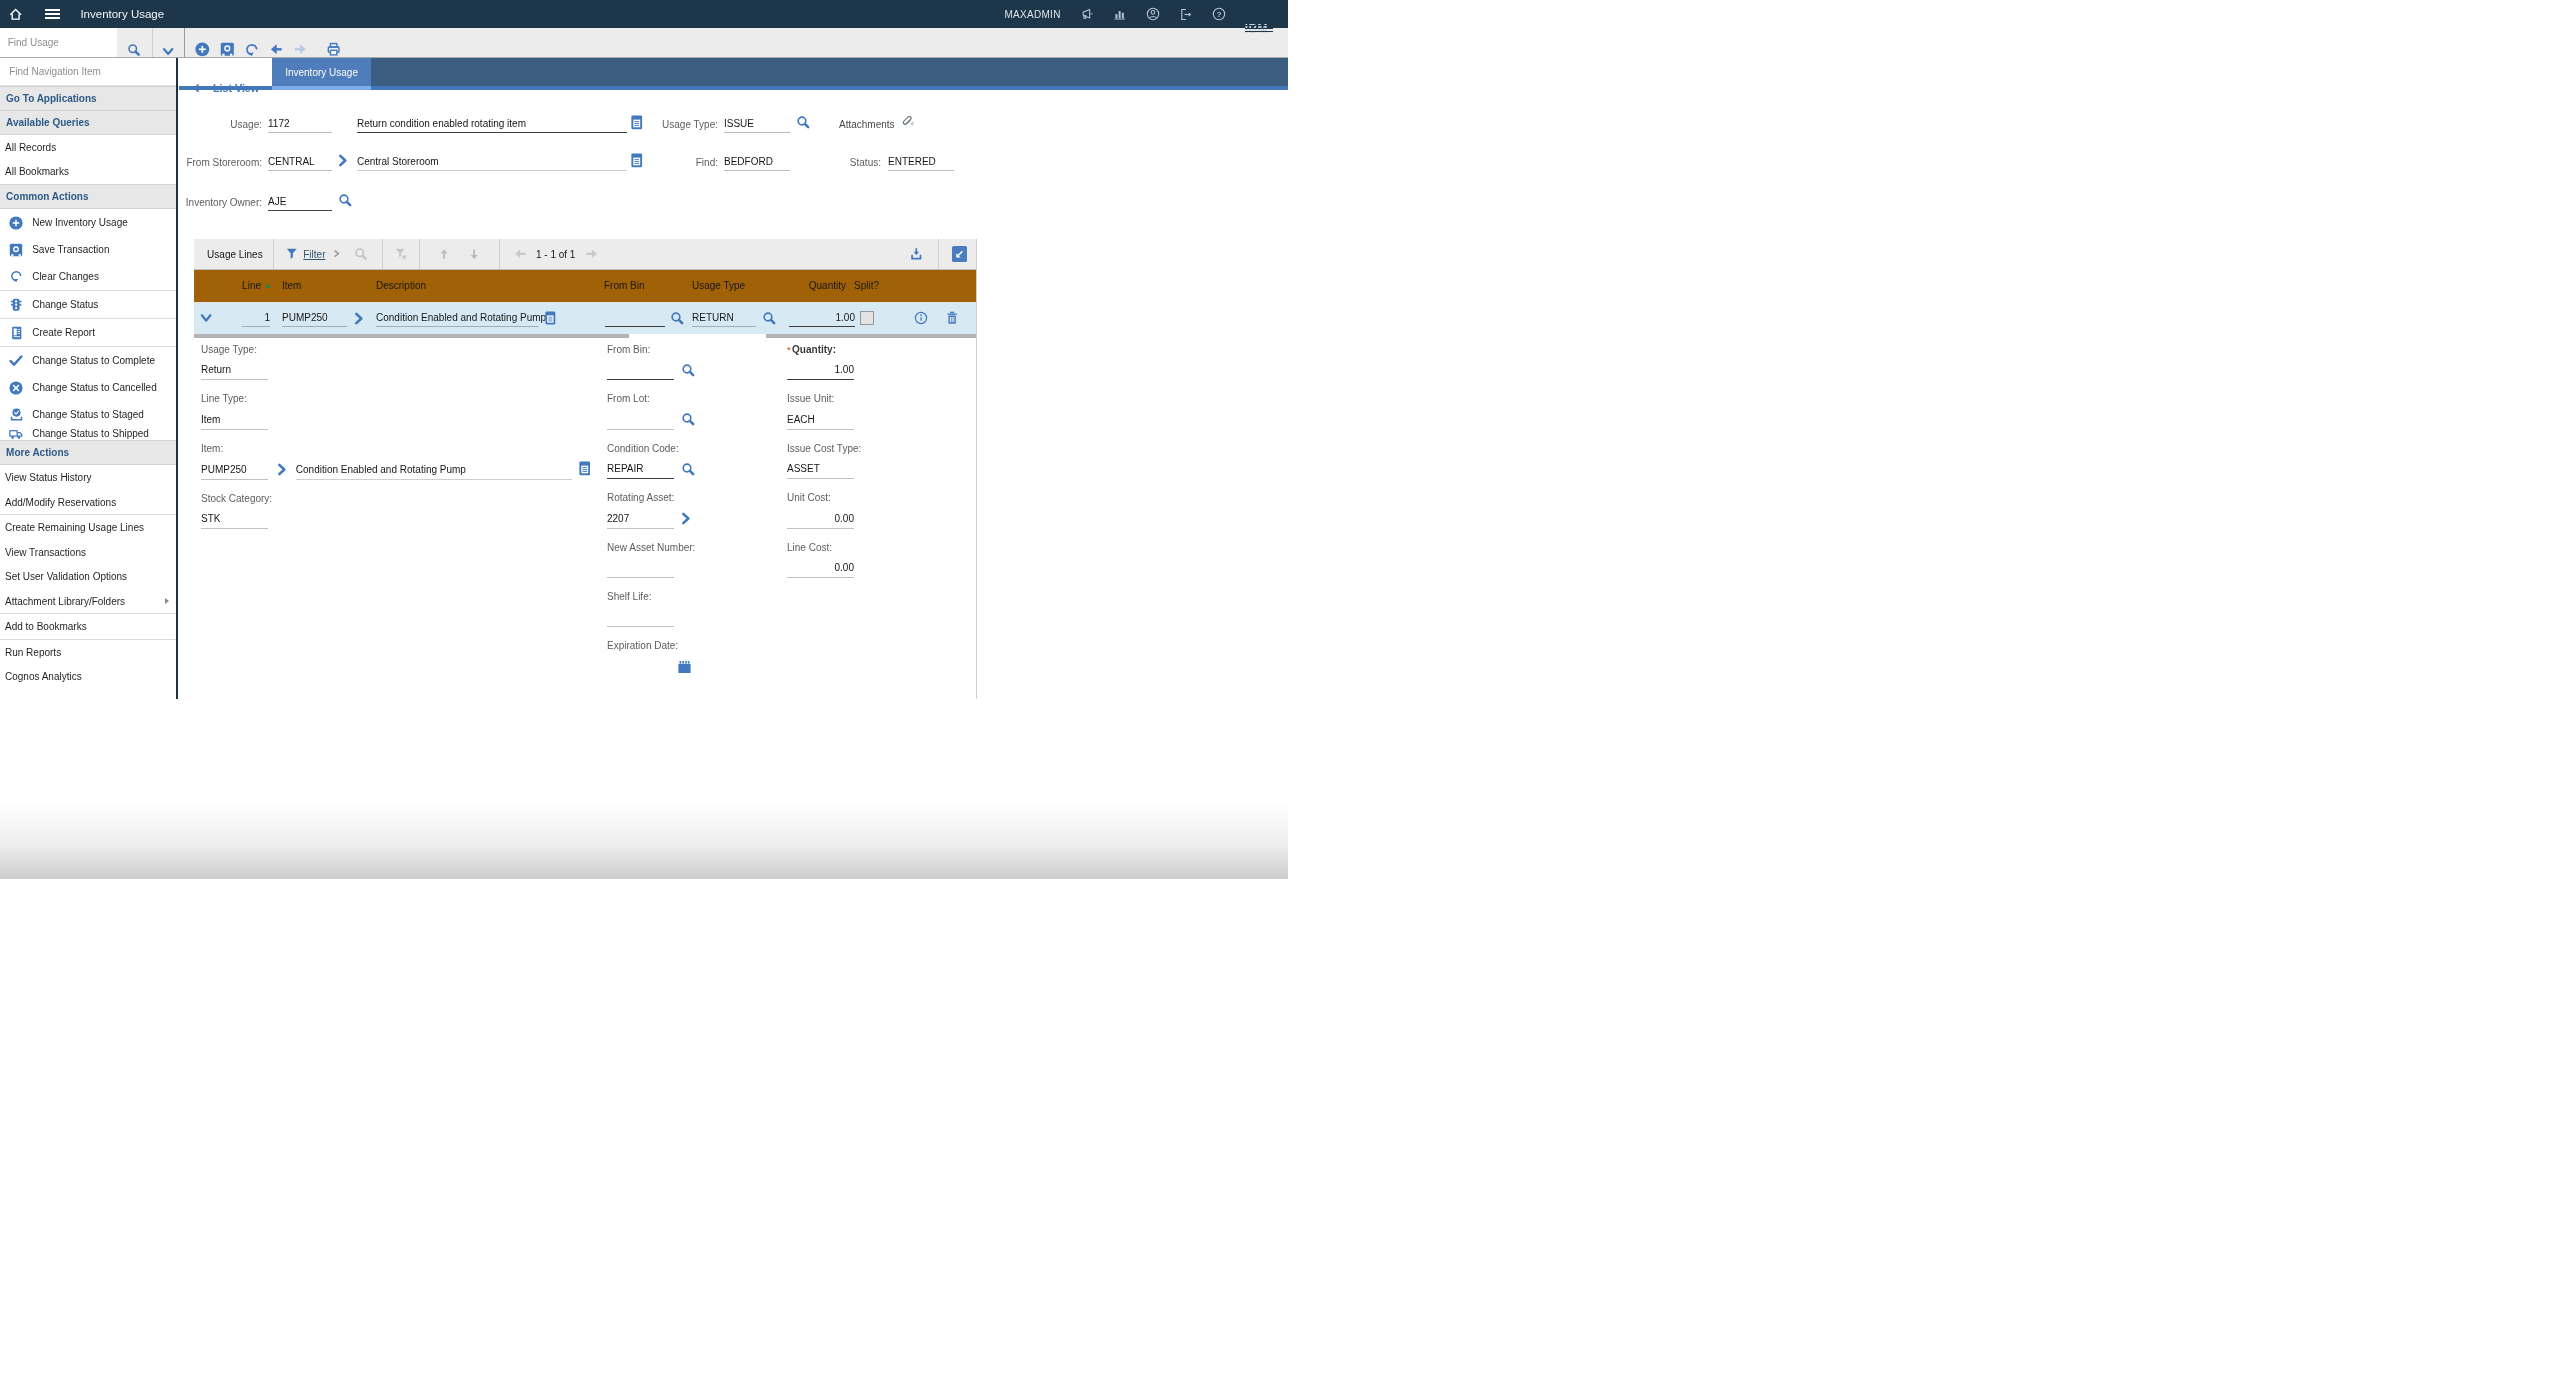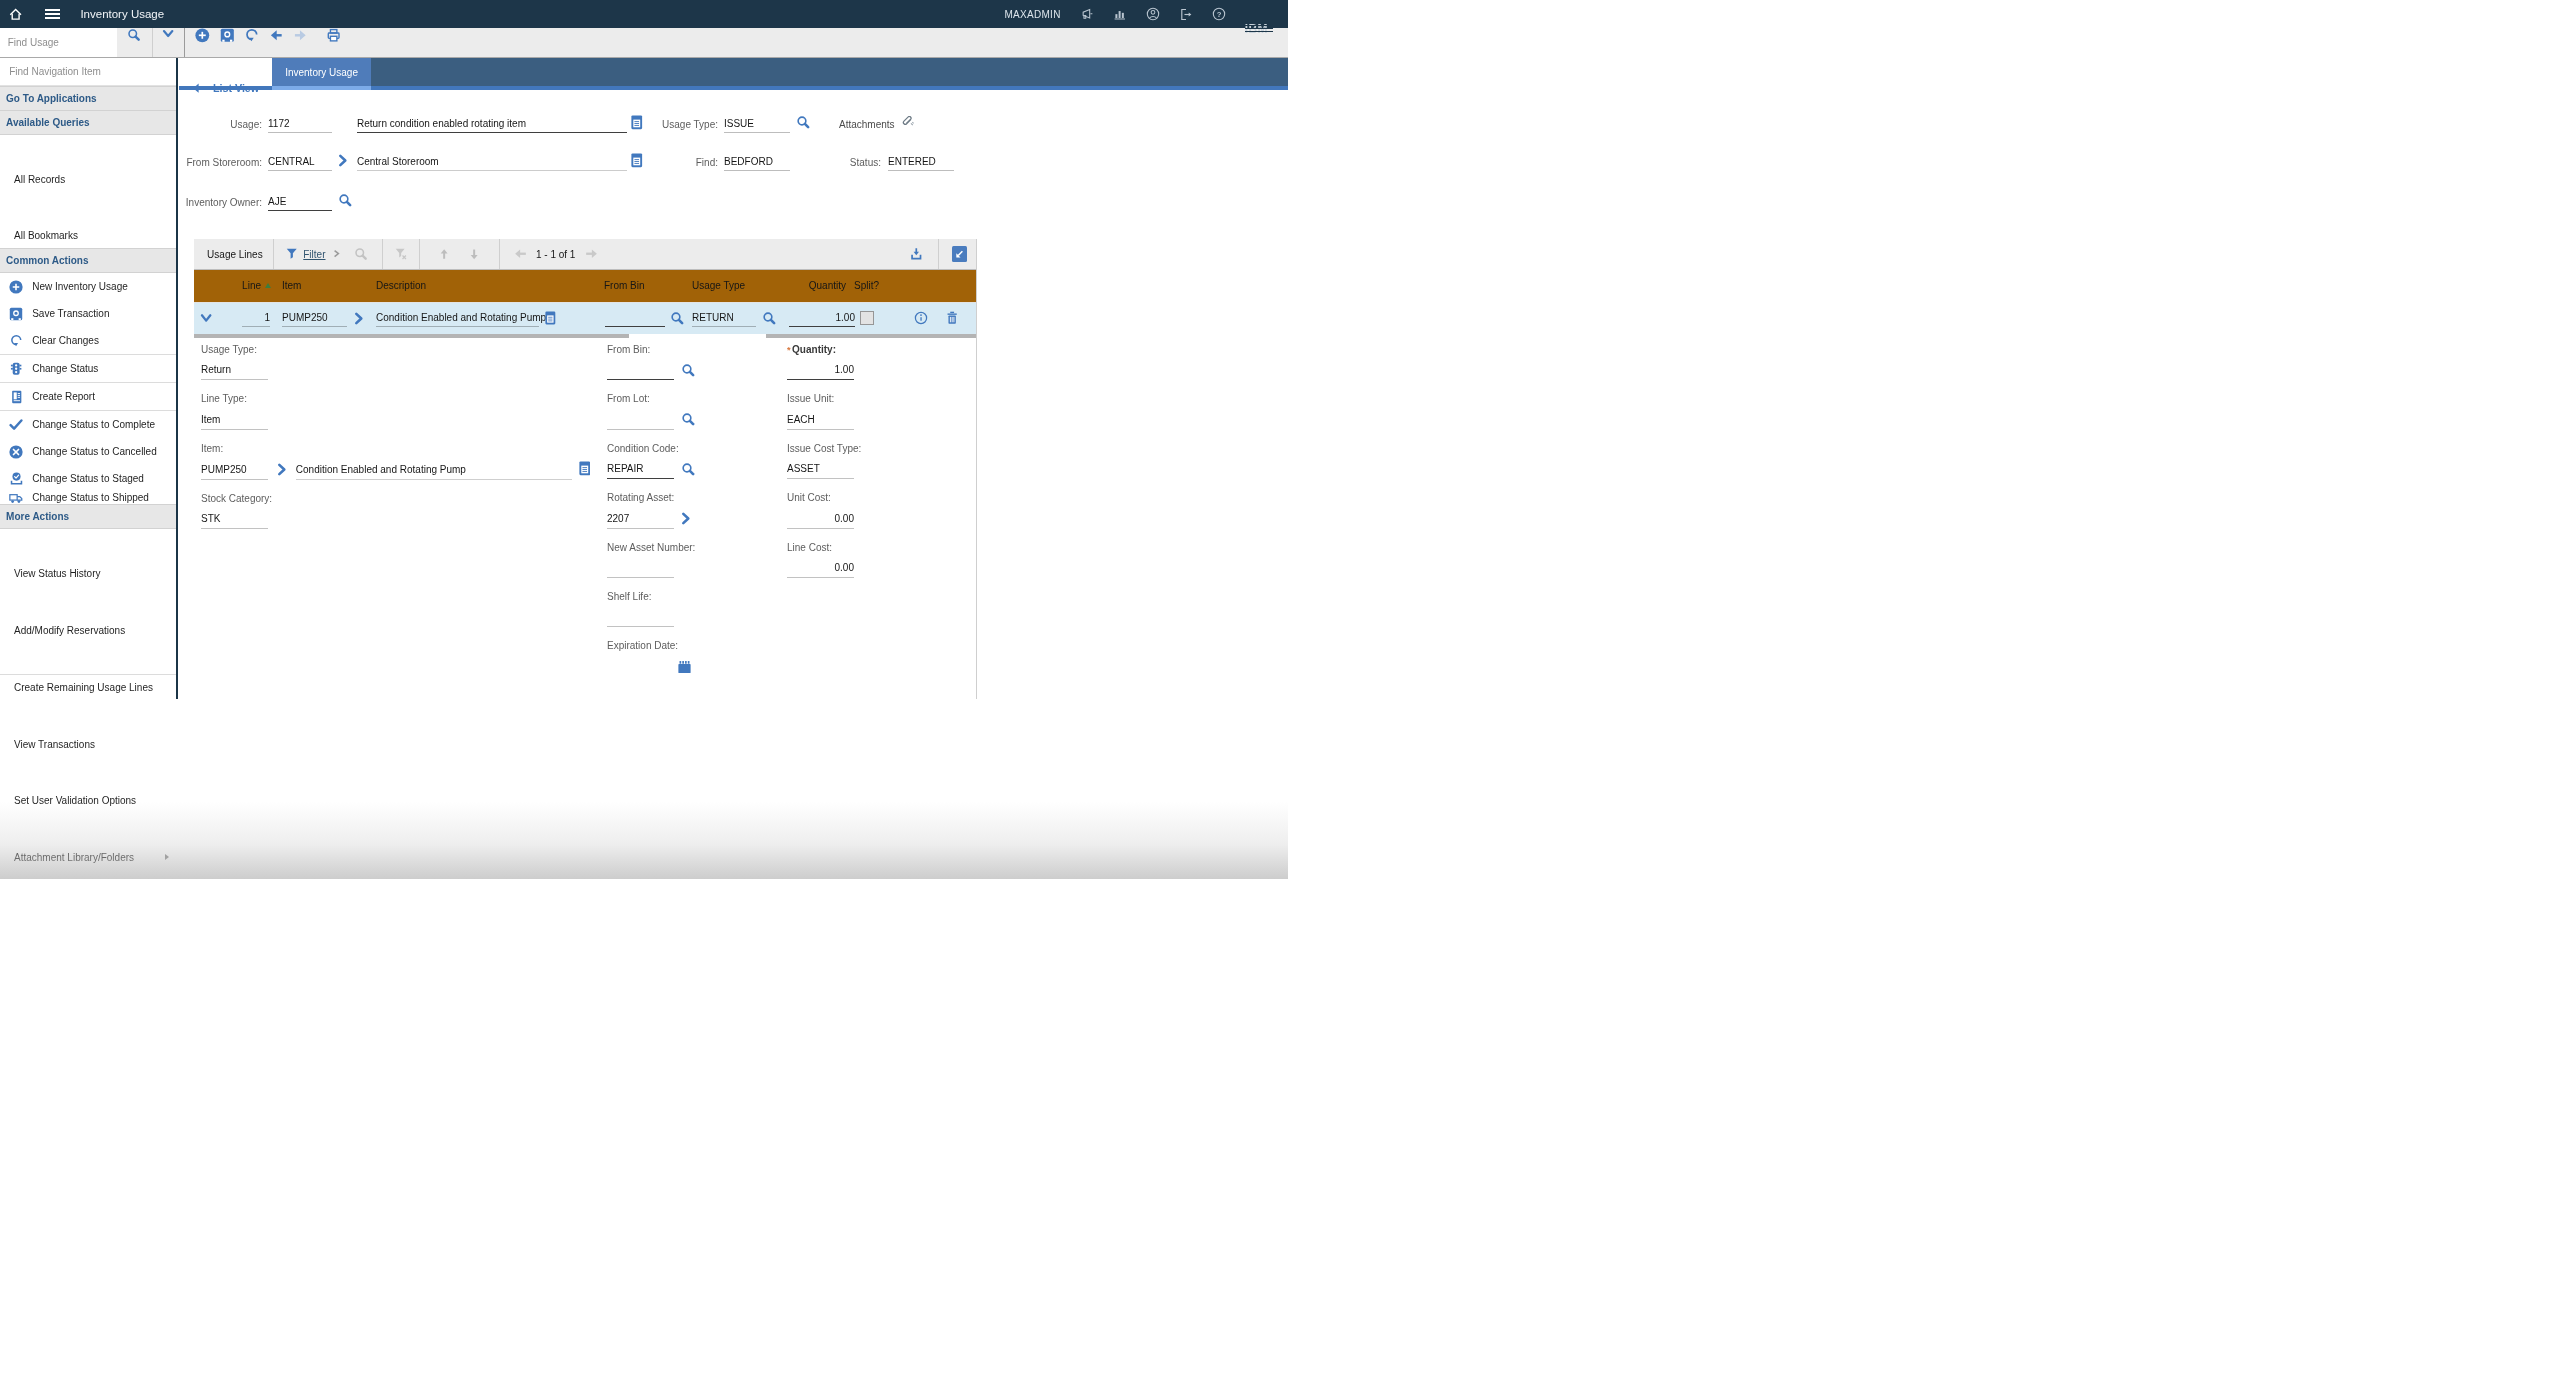--- a/index.html
+++ b/index.html
@@ -14,34 +14,34 @@
   .burger span{display:block;width:15.3px;height:2px;background:#fff;}
   .hdr-title{font-size:11.5px;margin-left:12.3px;color:#f2f5f8;}
   .hdr-right{margin-left:auto;display:flex;align-items:center;gap:19px;margin-right:15.3px;}
   .hdr-user{font-size:10px;color:#dde5ec;letter-spacing:0.3px;}
   .hicon{display:flex;align-items:center;justify-content:center;cursor:pointer;}
   .ibm{position:relative;width:28px;height:11.5px;overflow:hidden;margin-top:28px;}
   .ibm .txt{font-weight:bold;font-size:12px;line-height:11.5px;color:#c8d2da;letter-spacing:0.4px;}
   .ibm i{position:absolute;left:0;width:100%;height:1.5px;background:#1d3649;}
 
   
-  .tbar{position:absolute;left:0;top:28px;width:100%;height:29px;background:#ececec;border-bottom:1.5px solid #a9a9a9;display:flex;align-items:flex-start;z-index:25;}
+  .tbar{position:absolute;left:0;top:28px;width:100%;height:29px;background:#ececec;border-bottom:1.5px solid #a9a9a9;display:flex;align-items:flex-end;z-index:25;}
   .findbox{width:117px;height:29px;background:#fff;display:flex;align-items:center;}
   .findbox input{border:0;outline:0;width:101px;padding:0 7.7px;font-size:10px;color:#333;background:transparent;font-family:inherit;}
   input::placeholder{color:#8e8e8e;}
   .tbtn{display:flex;align-items:center;justify-content:center;cursor:pointer;}
   .vsep{width:0.8px;height:29px;background:#9b9b9b;}
   .vsep.lt{background:#cfcfcf;}
 
   
   .snav{position:absolute;left:0;top:58px;width:176px;height:641px;background:#fff;border-right:2.3px solid #1b3547;z-index:20;}
   .findnav{height:27px;border-bottom:0.8px solid #e2e2e2;display:flex;align-items:center;}
   .findnav input{border:0;outline:0;width:158px;padding:0 9.2px;font-size:10px;color:#333;font-family:inherit;}
   .nhead{height:23px;background:#e7e7e7;border-top:0.8px solid #d2d2d2;border-bottom:0.8px solid #d2d2d2;color:#2d5a87;font-weight:bold;font-size:10px;display:flex;align-items:center;padding-left:6.1px;}
-  .nitem{height:24.5px;display:flex;align-items:center;padding-left:14px;font-size:10px;color:#1f1f1f;cursor:pointer;margin-top:32px;}
+  .nitem{height:24.5px;display:flex;align-items:center;padding-left:5px;font-size:10px;color:#1f1f1f;cursor:pointer;}
   .naction{height:27px;display:flex;align-items:center;gap:8.4px;padding-left:9.2px;font-size:10px;color:#1f1f1f;cursor:pointer;}
   .naction.bt, .nitem.bt{border-top:0.8px solid #dcdcdc;}
   .aicon{width:14.6px;height:14.6px;flex:0 0 14.6px;display:flex;align-items:center;justify-content:center;}
   .clip{height:12.3px;overflow:hidden;}
   .subarrow{margin-left:auto;margin-right:7px;width:0;height:0;border-top:3.8px solid transparent;border-bottom:3.8px solid transparent;border-left:4.6px solid #8a8a8a;}
 
   
   .tabs{position:absolute;left:179px;top:58px;width:1109px;height:31px;display:flex;z-index:10;}
   .tab{position:relative;display:flex;align-items:center;height:28px;cursor:pointer;}
   .tab::after{content:"";position:absolute;left:0;right:0;top:28px;height:3.8px;background:#4277bc;}

